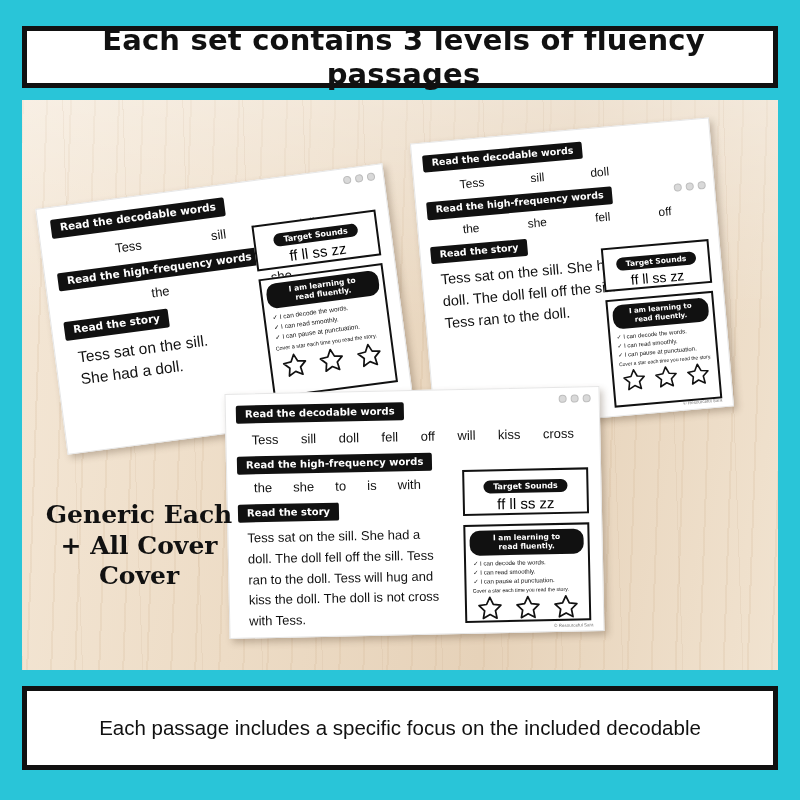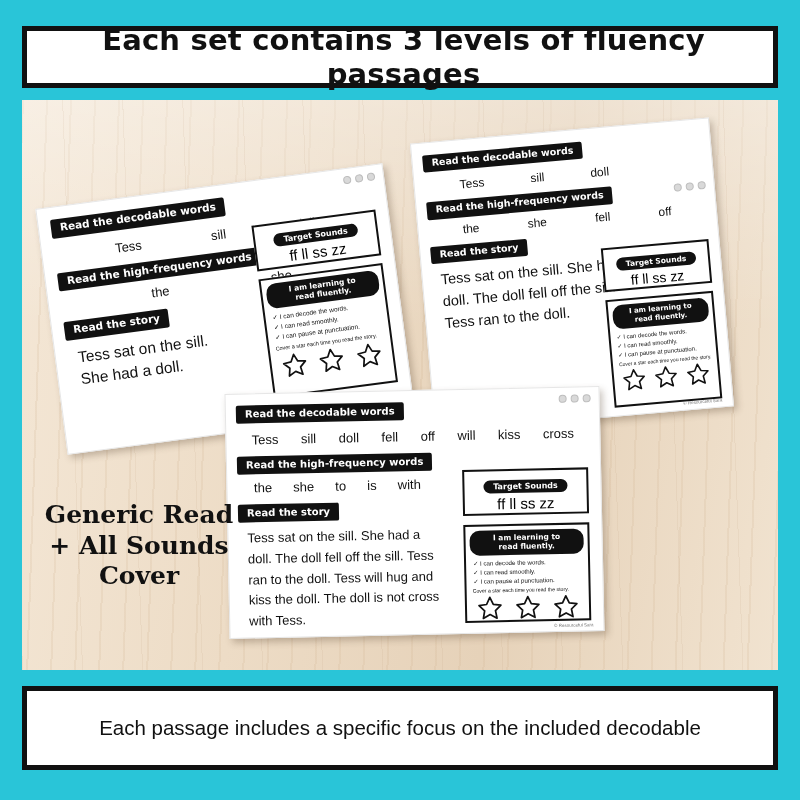--- a/index.html
+++ b/index.html
@@ -429,22 +429,22 @@
           <svg class="star" width="26" height="26" viewBox="0 0 24 24">
               <path d="M12 1.8l3.1 6.5 7 .9-5.1 4.9 1.3 7-6.3-3.5-6.3 3.5 1.3-7L1.9 9.2l7-.9z" fill="#fff" stroke="#111" stroke-width="1.6" stroke-linejoin="round"></path>
             </svg>
         </div>
       </div>
 
       <div class="copyright" style="right:10px; bottom:3px;">© Resourceful Sara</div>
     </div>
 
     <div class="caption">
-      <div>Generic Read</div>
-      <div>+ All Sounds</div>
+      <div>Generic Each</div>
+      <div>+ All Cover</div>
       <div>Cover</div>
     </div>
   </div>
 
   <div class="footer-banner">
     <div class="line">Each passage includes a specific focus on the included decodable</div>
   </div>
 
 </div>
 

